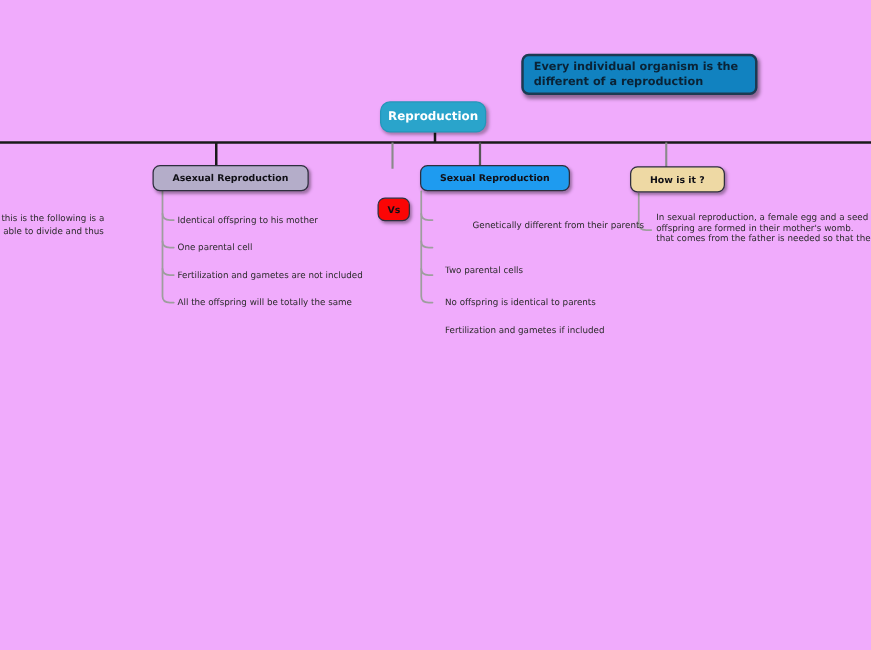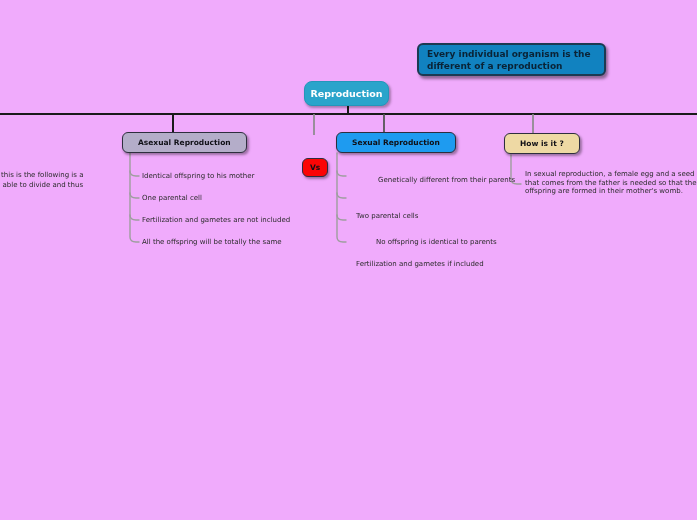--- a/index.html
+++ b/index.html
@@ -91,26 +91,26 @@
   <div class="node node-how">How is it ?</div>
 
   <div class="leaf" style="left:142px;top:172px;">Identical offspring to his mother</div>
   <div class="leaf" style="left:142px;top:194px;">One parental cell</div>
   <div class="leaf" style="left:142px;top:216px;">Fertilization and gametes are not included</div>
   <div class="leaf" style="left:142px;top:238px;">All the offspring will be totally the same</div>
 
   <div class="leaf" style="left:356px;top:176px;margin-left:22px;">Genetically different from their parents</div>
   <div class="leaf" style="left:356px;top:212px;">Two parental cells</div>
   <div class="leaf" style="left:356px;top:216px;margin-top:44px;">Fertilization and gametes if included</div>
-  <div class="leaf" style="left:356px;top:238px;margin-left:20px;">No offspring is identical to parents</div>
+  <div class="leaf" style="left:356px;top:238px;">No offspring is identical to parents</div>
 
   <div class="leaf" style="left:525px;top:170px;line-height:8.7px;">
     <div class="para-line">In sexual reproduction, a female egg and a seed</div>
+    <div class="para-line">offspring are formed in their mother's womb.</div>
     <div class="para-line">that comes from the father is needed so that the</div>
-    <div class="para-line">offspring are formed in their mother's womb.</div>
   </div>
 
   <div class="clipped">
     <div>r this is the following is a</div>
     <div>e able to divide and thus</div>
   </div>
 
 </div>
 
 </body></html>

